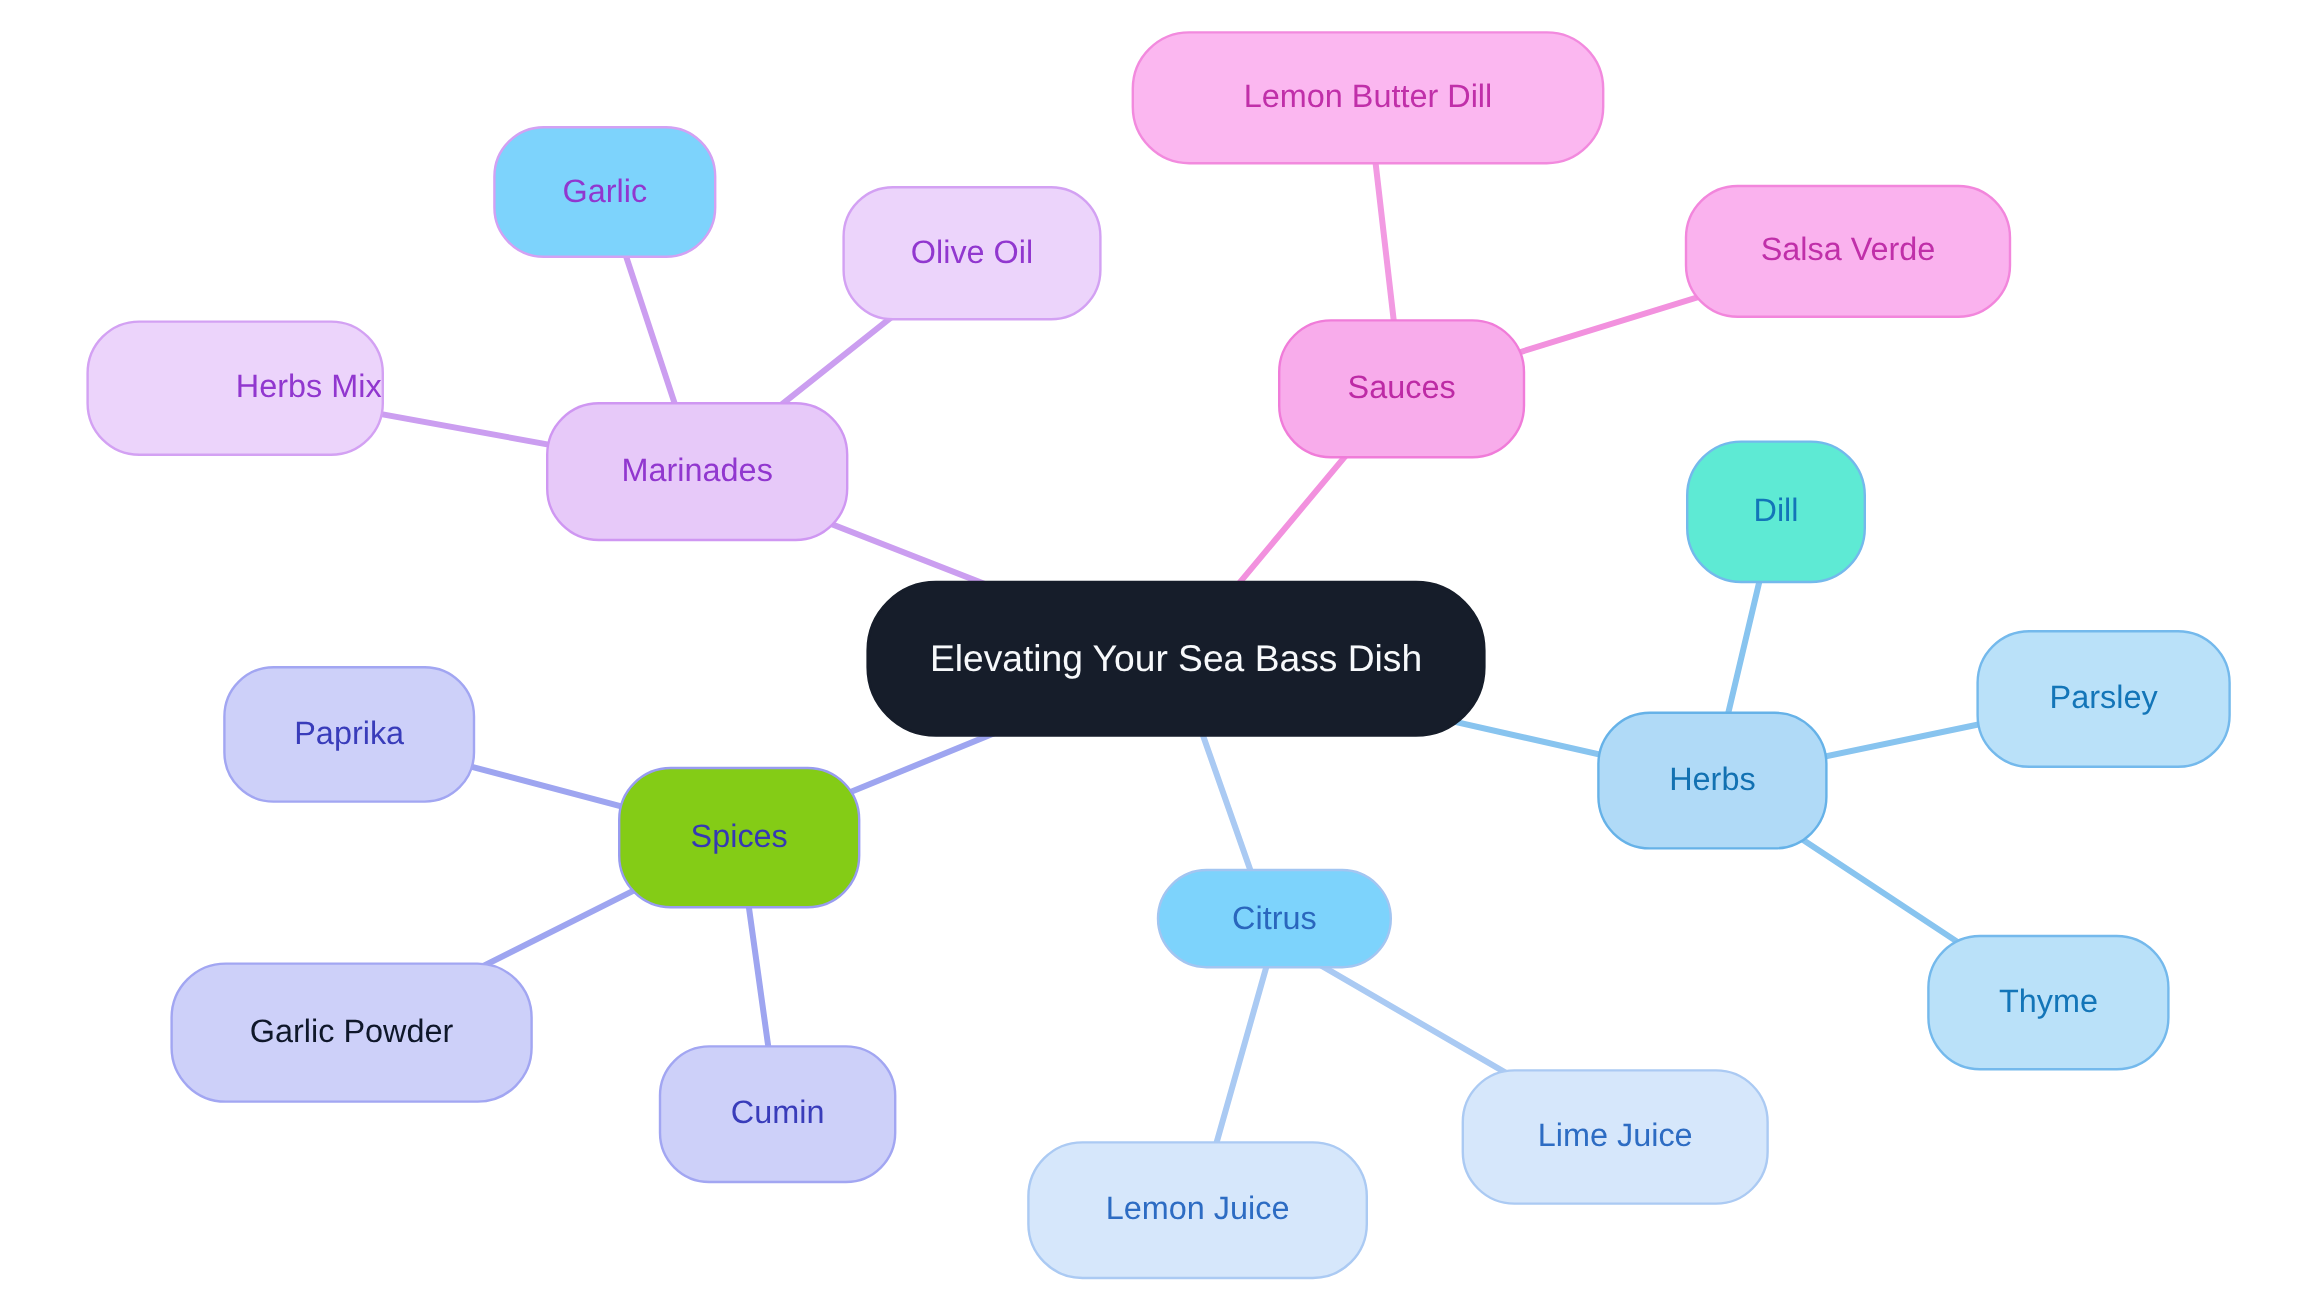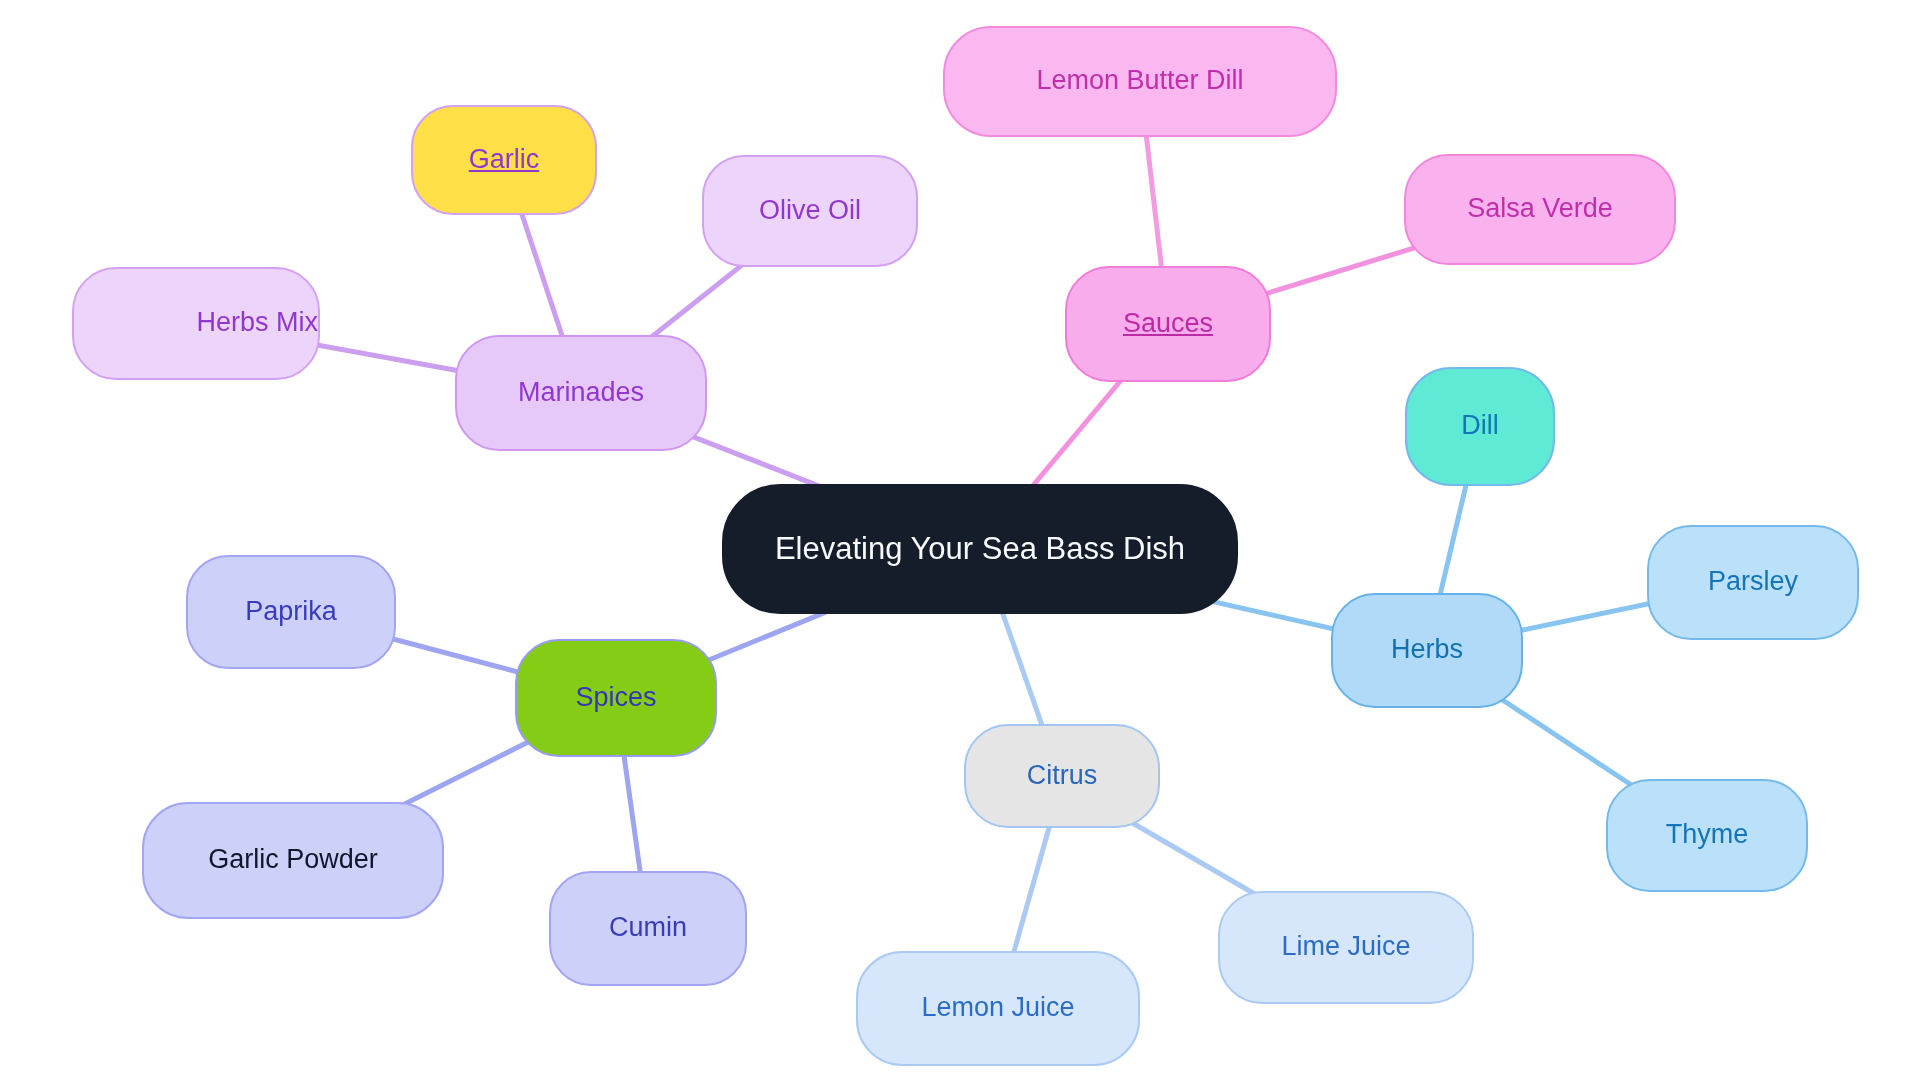--- a/index.html
+++ b/index.html
@@ -62,51 +62,51 @@
       <line x1="616" y1="698" x2="293" y2="860" stroke="#9ea5f0" stroke-width="5" stroke-linecap="round"></line>
       <line x1="616" y1="698" x2="648" y2="928" stroke="#9ea5f0" stroke-width="5" stroke-linecap="round"></line>
     </svg>
 
 <div class="node" style="left: 722px; top: 484px; width: 516px; height: 130px; background: rgb(22, 29, 42); border-color: rgb(22, 29, 42); border-radius: 58px; color: rgb(247, 249, 251); font-size: 31px;">
       <span>Elevating Your Sea Bass Dish</span>
     </div>
     <div class="node" style="left: 455px; top: 335px; width: 252px; height: 116px; background: rgb(231, 201, 249); border-color: rgb(207, 151, 242); border-radius: 44px; color: rgb(145, 55, 207); font-size: 27px;">
       <span>Marinades</span>
     </div>
-    <div class="node" style="left: 411px; top: 105px; width: 186px; height: 110px; background: #fde047; border-color: rgb(211, 161, 243); border-radius: 42px; color: rgb(145, 55, 207); font-size: 27px; text-decoration: underline;">
+    <div class="node" style="left: 411px; top: 105px; width: 186px; height: 110px; background: #7dd3fc; border-color: rgb(211, 161, 243); border-radius: 42px; color: rgb(145, 55, 207); font-size: 27px;">
       <span>Garlic</span>
     </div>
     <div class="node" style="left: 702px; top: 155px; width: 216px; height: 112px; background: rgb(236, 212, 251); border-color: rgb(211, 161, 243); border-radius: 42px; color: rgb(145, 55, 207); font-size: 27px;">
       <span>Olive Oil</span>
     </div>
     <div class="node" style="left: 72px; top: 266.5px; width: 248px; height: 113px; background: rgb(236, 212, 251); border-color: rgb(211, 161, 243); border-radius: 44px; color: rgb(145, 55, 207); font-size: 27px; justify-content: flex-end;">
       <span>Herbs Mix</span>
     </div>
-    <div class="node" style="left: 1065px; top: 266px; width: 206px; height: 116px; background: rgb(248, 172, 235); border-color: rgb(240, 124, 217); border-radius: 44px; color: rgb(189, 42, 165); font-size: 27px; text-decoration: underline;">
+    <div class="node" style="left: 1065px; top: 266px; width: 206px; height: 116px; background: rgb(248, 172, 235); border-color: rgb(240, 124, 217); border-radius: 44px; color: rgb(189, 42, 165); font-size: 27px;">
       <span>Sauces</span>
     </div>
     <div class="node" style="left: 943px; top: 25.5px; width: 394px; height: 111px; background: rgb(251, 183, 240); border-color: rgb(242, 138, 222); border-radius: 48px; color: rgb(192, 47, 169); font-size: 27px;">
       <span>Lemon Butter Dill</span>
     </div>
     <div class="node" style="left: 1404px; top: 153.5px; width: 272px; height: 111px; background: rgb(250, 178, 238); border-color: rgb(242, 134, 220); border-radius: 44px; color: rgb(192, 47, 169); font-size: 27px;">
       <span>Salsa Verde</span>
     </div>
     <div class="node" style="left: 1331px; top: 592.5px; width: 192px; height: 115px; background: rgb(176, 218, 247); border-color: rgb(102, 178, 232); border-radius: 44px; color: rgb(18, 113, 178); font-size: 27px;">
       <span>Herbs</span>
     </div>
     <div class="node" style="left: 1405px; top: 366.5px; width: 150px; height: 119px; background: #5eead4; border-color: rgb(116, 185, 236); border-radius: 46px; color: rgb(19, 117, 184); font-size: 27px;">
       <span>Dill</span>
     </div>
     <div class="node" style="left: 1647px; top: 524.5px; width: 212px; height: 115px; background: rgb(186, 225, 249); border-color: rgb(116, 185, 236); border-radius: 44px; color: rgb(19, 117, 184); font-size: 27px;">
       <span>Parsley</span>
     </div>
     <div class="node" style="left: 1606px; top: 778.5px; width: 202px; height: 113px; background: rgb(186, 225, 249); border-color: rgb(116, 185, 236); border-radius: 44px; color: rgb(19, 117, 184); font-size: 27px;">
       <span>Thyme</span>
     </div>
-    <div class="node" style="left: 964px; top: 724px; width: 196px; height: 104px; background: #e5e5e5; border-color: rgb(163, 197, 241); border-radius: 44px; color: rgb(42, 102, 189); font-size: 27px;">
+    <div class="node" style="left: 964px; top: 724px; width: 196px; height: 83px; background: #7dd3fc; border-color: rgb(163, 197, 241); border-radius: 44px; color: rgb(42, 102, 189); font-size: 27px;">
       <span>Citrus</span>
     </div>
     <div class="node" style="left: 856px; top: 950.5px; width: 284px; height: 115px; background: rgb(214, 231, 251); border-color: rgb(171, 202, 243); border-radius: 46px; color: rgb(45, 108, 195); font-size: 27px;">
       <span>Lemon Juice</span>
     </div>
     <div class="node" style="left: 1218px; top: 890.5px; width: 256px; height: 113px; background: rgb(214, 231, 251); border-color: rgb(171, 202, 243); border-radius: 44px; color: rgb(45, 108, 195); font-size: 27px;">
       <span>Lime Juice</span>
     </div>
     <div class="node" style="left: 515px; top: 639px; width: 202px; height: 118px; background: #84cc16; border-color: rgb(152, 156, 240); border-radius: 44px; color: rgb(53, 56, 180); font-size: 27px;">
       <span>Spices</span>

